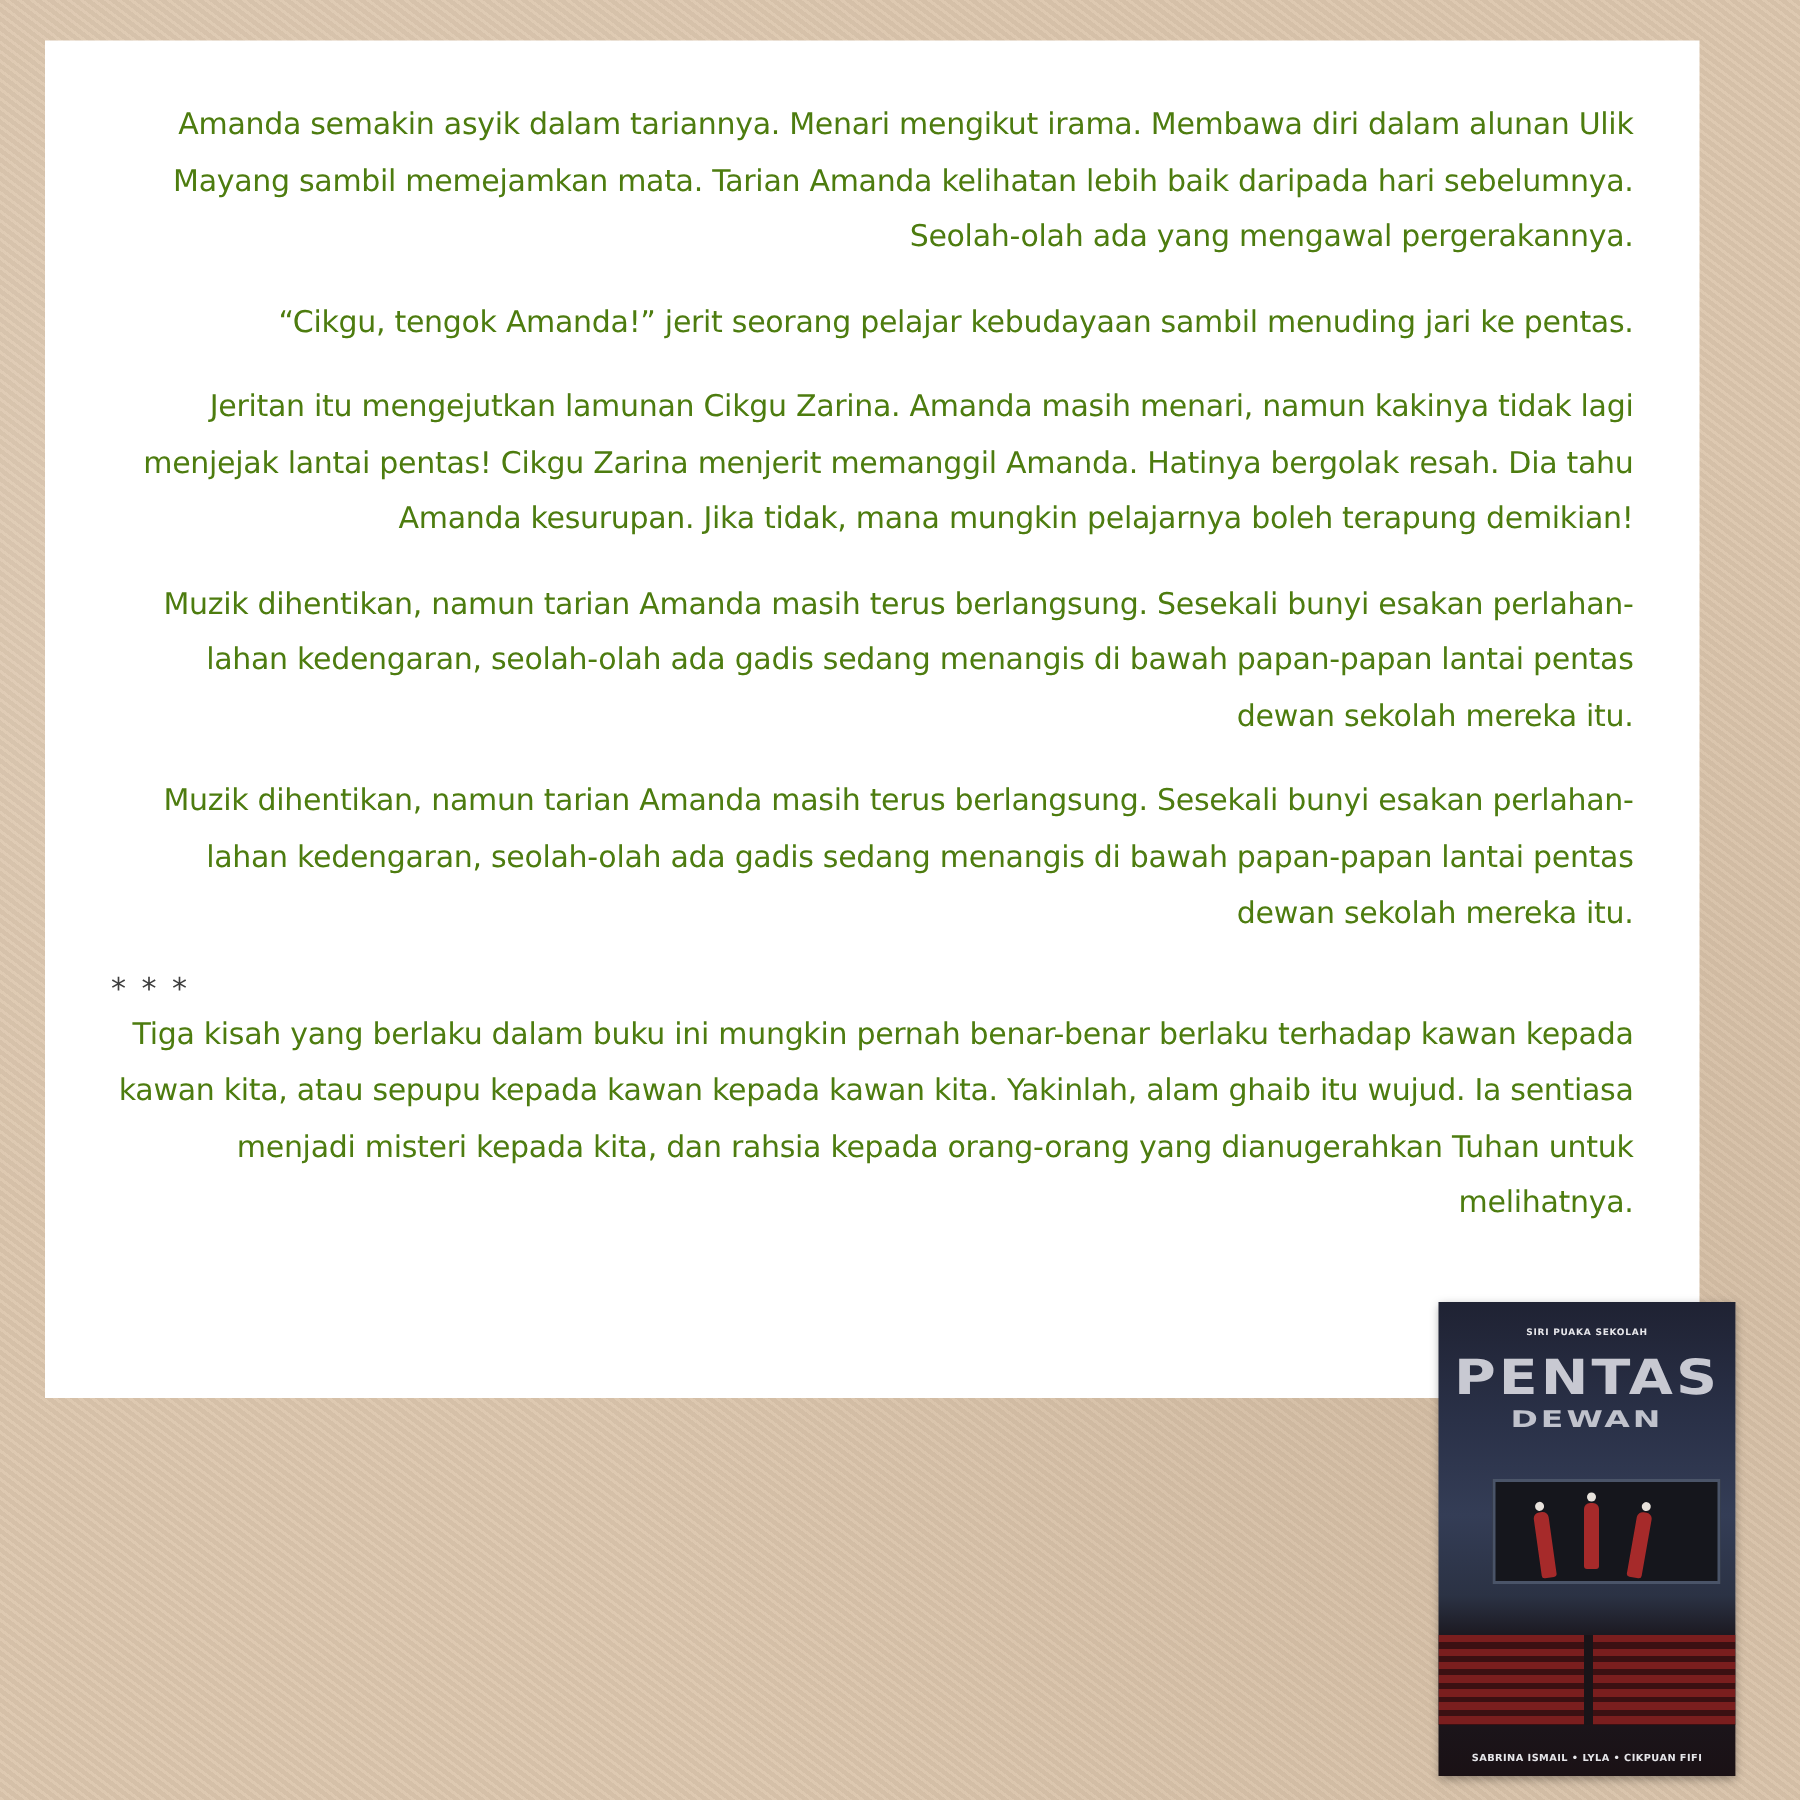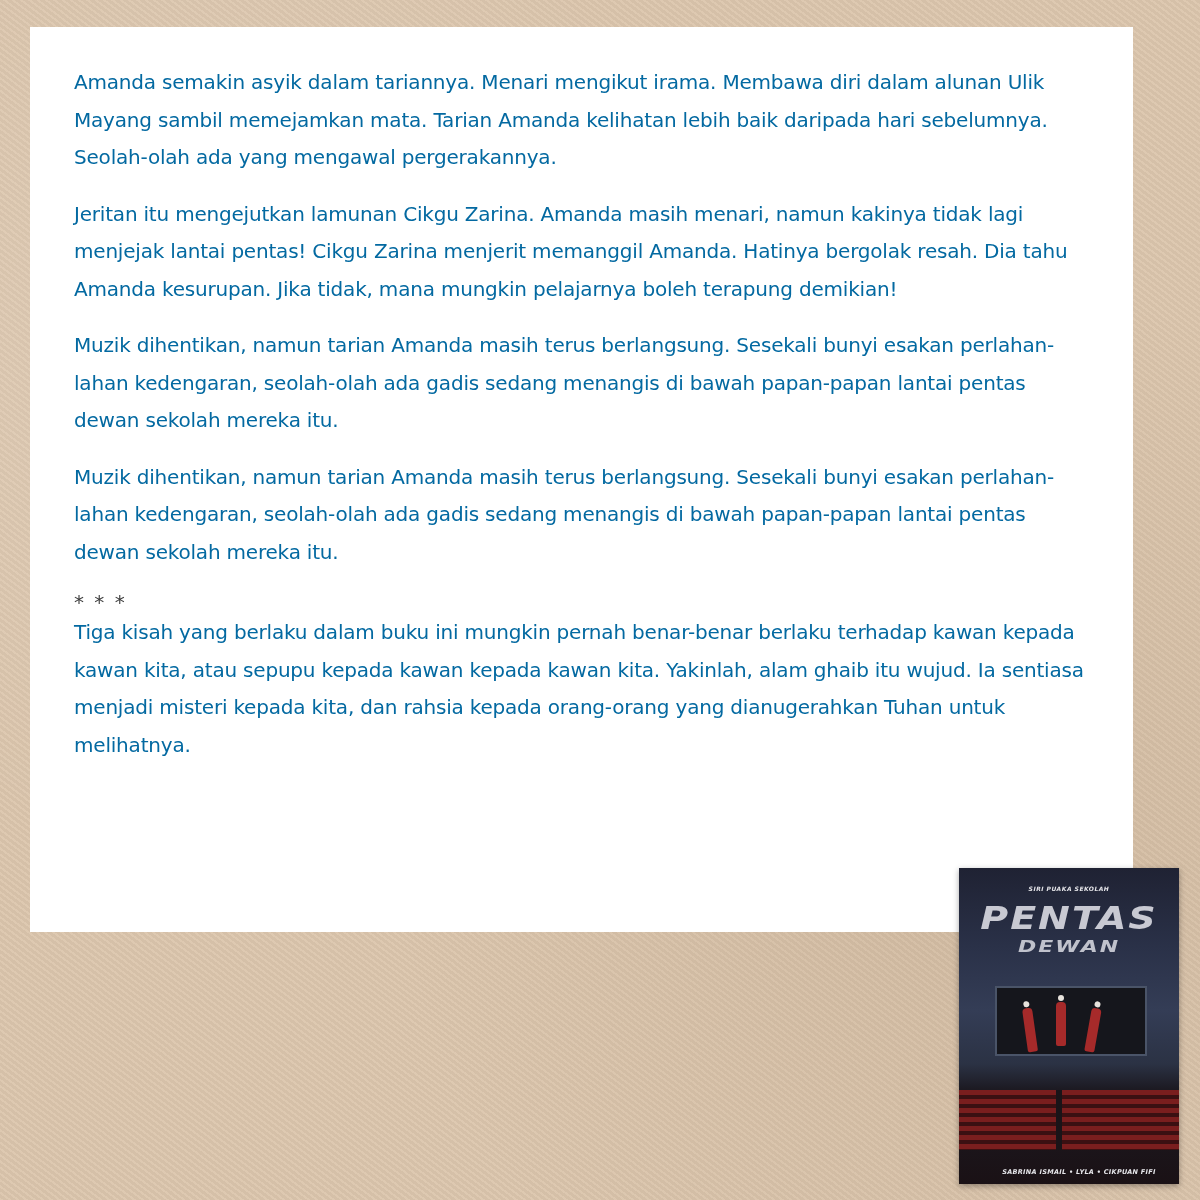--- a/index.html
+++ b/index.html
@@ -10,48 +10,49 @@
       radial-gradient(circle at 20% 30%, rgba(255,255,255,0.12) 0, rgba(255,255,255,0) 40%),
       radial-gradient(circle at 80% 70%, rgba(120,90,60,0.10) 0, rgba(120,90,60,0) 45%),
       repeating-linear-gradient(37deg, rgba(255,255,255,0.05) 0 2px, rgba(0,0,0,0.03) 2px 5px);
     font-family: "DejaVu Sans", sans-serif;
   }
   .card {
     position: absolute; left: 30px; top: 27px; width: 1103px; height: 905px;
     background: #ffffff; box-sizing: border-box; padding: 37px 44px 0 44px;
   }
   .para {
-    margin: 0 0 19px 0; font-size: 20px; line-height: 37.5px; color: #0369a1;
-    letter-spacing: -0.2px; word-spacing: 0px;
+    margin: 0 0 19px 0; font-size: 20px; line-height: 37.5px; color: #4d7c0f;
+    letter-spacing: -0.2px; word-spacing: 0px; text-align: right;
   }
   .asterisms { margin: 18px 0 0 0; font-size: 20px; color: #3e3e3e; letter-spacing: 2px; }
   .closing { }
   .cover {
-    position: absolute; left: 959px; top: 868px; width: 220px; height: 316px;
+    position: absolute; left: 959px; top: 868px; width: 198px; height: 316px;
     background: linear-gradient(#1f2233 0%, #2a3148 25%, #343d56 45%, #2b3244 62%, #1c1a22 70%, #1a1115 100%);
-    box-shadow: 0 2px 6px rgba(0,0,0,0.35); overflow: hidden; font-style: italic;
+    box-shadow: 0 2px 6px rgba(0,0,0,0.35); overflow: hidden;
   }
   .cover .series { position:absolute; top: 17px; width:100%; text-align:center; color:#e6e6ea; font-size: 6px; font-weight:bold; letter-spacing:0.5px; }
   .cover .title1 { position:absolute; top: 28px; width:100%; text-align:center; color:#c8c9d2; font-size: 38px; font-weight:bold; letter-spacing:2px; transform: scaleY(0.85); font-family: "DejaVu Sans", sans-serif; }
   .cover .title2 { position:absolute; top: 66px; width:100%; text-align:center; color:#c0c2cc; font-size: 22px; font-weight:bold; letter-spacing:2px; transform: scaleY(0.7); }
   .cover .window { position:absolute; left: 36px; top: 118px; width: 148px; height: 66px; background:#15161c; border: 2px solid #4a5468; }
   .cover .dancer { position:absolute; width: 10px; height: 44px; background:#a62a2a; border-radius: 4px 4px 2px 2px; top: 140px; }
   .cover .dancer::before { content:""; position:absolute; left:2px; top:-7px; width:6px; height:6px; background:#e7e2dc; border-radius:50%; }
   .cover .seats {
     position:absolute; left:0; top: 222px; width:100%; height: 60px;
     background: repeating-linear-gradient(180deg, #7a1e1e 0 5px, #3b1012 5px 9px);
   }
   .cover .aisle { position:absolute; left: 97px; top: 222px; width: 6px; height: 60px; background:#1a1418; }
-  .cover .authors { position:absolute; bottom: 8px; width:100%; text-align:center; color:#e6e6ea; font-size: 6.5px; font-weight:bold; letter-spacing: 0.3px; padding-left: 10px; }
+  .cover .authors { position:absolute; bottom: 8px; width:100%; text-align:center; color:#e6e6ea; font-size: 6.5px; font-weight:bold; letter-spacing: 0.3px; }
 </style>
 </head>
 <body>
 
 <div class="card">
   <p class="para">Amanda semakin asyik dalam tariannya. Menari mengikut irama. Membawa diri dalam alunan Ulik Mayang sambil memejamkan mata. Tarian Amanda kelihatan lebih baik daripada hari sebelumnya. Seolah-olah ada yang mengawal pergerakannya.</p>
+  <p class="para">“Cikgu, tengok Amanda!” jerit seorang pelajar kebudayaan sambil menuding jari ke pentas.</p>
   <p class="para">Jeritan itu mengejutkan lamunan Cikgu Zarina. Amanda masih menari, namun kakinya tidak lagi menjejak lantai pentas! Cikgu Zarina menjerit memanggil Amanda. Hatinya bergolak resah. Dia tahu Amanda kesurupan. Jika tidak, mana mungkin pelajarnya boleh terapung demikian!</p>
   <p class="para">Muzik dihentikan, namun tarian Amanda masih terus berlangsung. Sesekali bunyi esakan perlahan-lahan kedengaran, seolah-olah ada gadis sedang menangis di bawah papan-papan lantai pentas dewan sekolah mereka itu.</p>
   <p class="para">Muzik dihentikan, namun tarian Amanda masih terus berlangsung. Sesekali bunyi esakan perlahan-lahan kedengaran, seolah-olah ada gadis sedang menangis di bawah papan-papan lantai pentas dewan sekolah mereka itu.</p>
   <div class="asterisms">* * *</div>
   <p class="para closing">Tiga kisah yang berlaku dalam buku ini mungkin pernah benar-benar berlaku terhadap kawan kepada kawan kita, atau sepupu kepada kawan kepada kawan kita. Yakinlah, alam ghaib itu wujud. Ia sentiasa menjadi misteri kepada kita, dan rahsia kepada orang-orang yang dianugerahkan Tuhan untuk melihatnya.</p>
 </div>
 
 <div class="cover">
   <div class="series">SIRI PUAKA SEKOLAH</div>
   <div class="title1">PENTAS</div>

